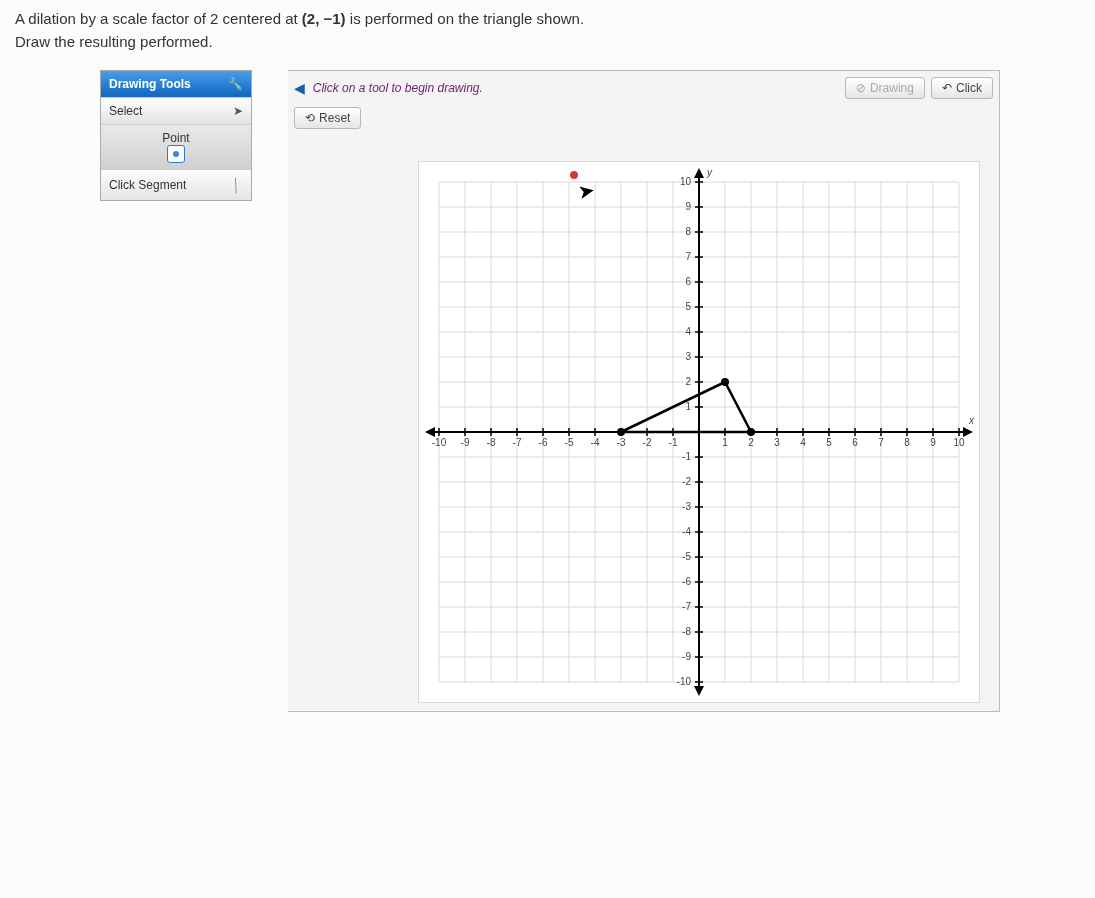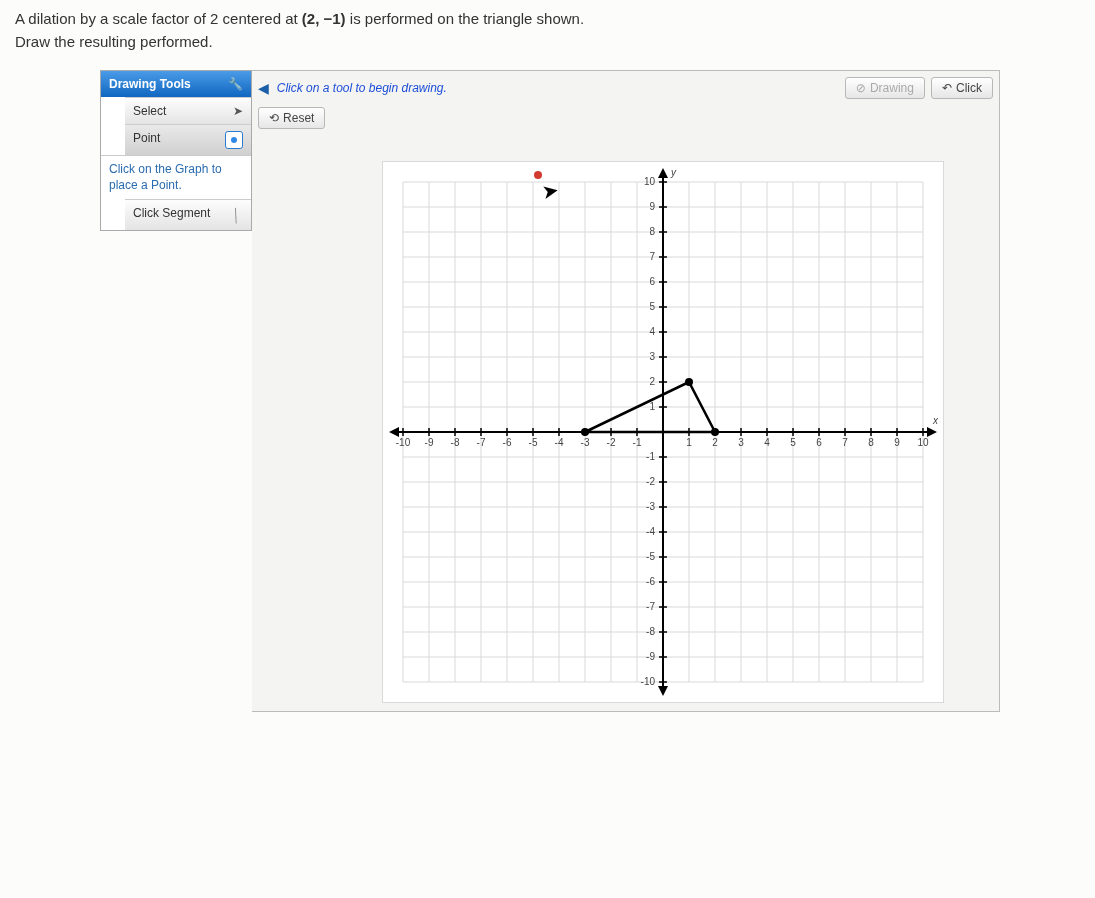--- a/index.html
+++ b/index.html
@@ -17,20 +17,21 @@
   }
   .work-area {
     margin-top: 20px;
     margin-left: 85px;
     width: 900px;
     position: relative;
   }
   .panels-row {
     display: flex;
     align-items: flex-start;
+    gap: 36px;
   }
   .tool-panel {
     width: 150px;
     border: 1px solid #aaa;
     background: #fff;
     font-size: 12px;
   }
   .tool-header {
     background: linear-gradient(#4a9be8, #1067c0);
     color: #fff;
@@ -42,27 +43,27 @@
   }
   .tool-header .wrench {
     font-size: 12px;
     color: #fff;
   }
   .tool-item {
     border-top: 1px solid #ccc;
     padding: 6px 8px;
     display: flex;
     justify-content: space-between;
-    align-items: flex-start;
+    align-items: center;
     background: linear-gradient(#fdfdfd, #e4e4e4);
     cursor: pointer;
-    margin-left: 24px;
   }
   .tool-item.selected {
     background: linear-gradient(#e9e9e9, #d0d0d0);
+    flex-direction: column;
   }
   .tool-icon {
     font-size: 12px;
     color: #555;
   }
   .point-icon-box {
     width: 16px; height: 16px;
     background: #fff;
     border: 1px solid #2b7bd0;
     border-radius: 3px;
@@ -99,21 +100,21 @@
     padding: 4px 6px;
     gap: 6px;
     height: 26px;
   }
   .hint-caret {
     color: #1a5fa8;
     font-size: 14px;
     margin-right: 2px;
   }
   .hint-text {
-    color: #1d4ed8;
+    color: #701a75;
     font-size: 12px;
     font-style: italic;
     flex: 0 0 auto;
   }
   .topbar-spacer { flex: 1; }
   .btn {
     border: 1px solid #b8b8b8;
     background: linear-gradient(#ffffff, #e6e6e6);
     border-radius: 3px;
     padding: 3px 10px;
@@ -202,21 +203,20 @@
       <div class="tool-item">
         <span>Select</span>
         <span class="tool-icon">➤</span>
       </div>
       <div class="tool-item selected">
         <span>Point</span>
         <span class="point-icon-box">
             <span class="point-dot"></span>
           </span>
       </div>
-      <div class="tool-hint">Click on the Graph to place a Point.</div>
       <div class="tool-item">
         <span>Click Segment</span>
         <span class="seg-icon">／</span>
       </div>
     </div>
 
     <div class="canvas-panel">
       <div class="canvas-topbar">
         <span class="hint-caret">◀</span>
         <span class="hint-text">Click on a tool to begin drawing.</span>

